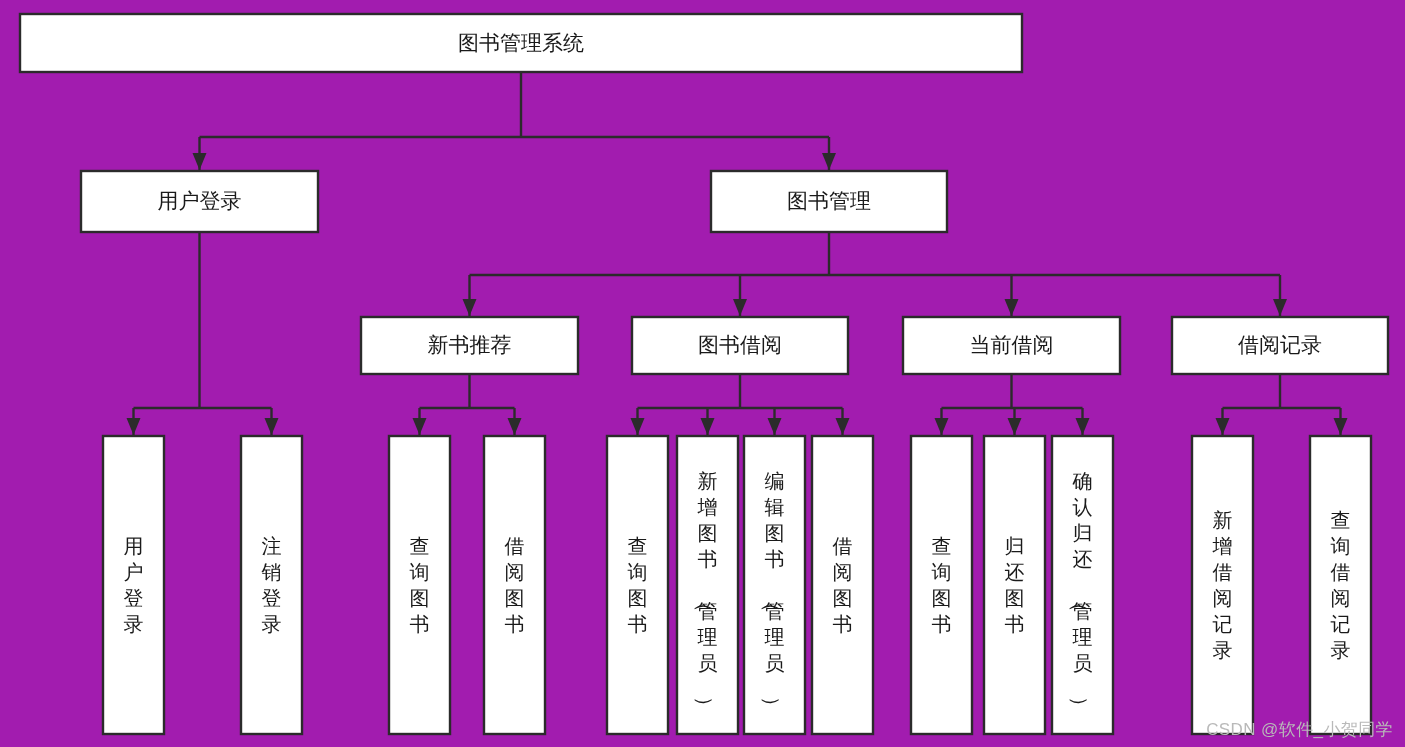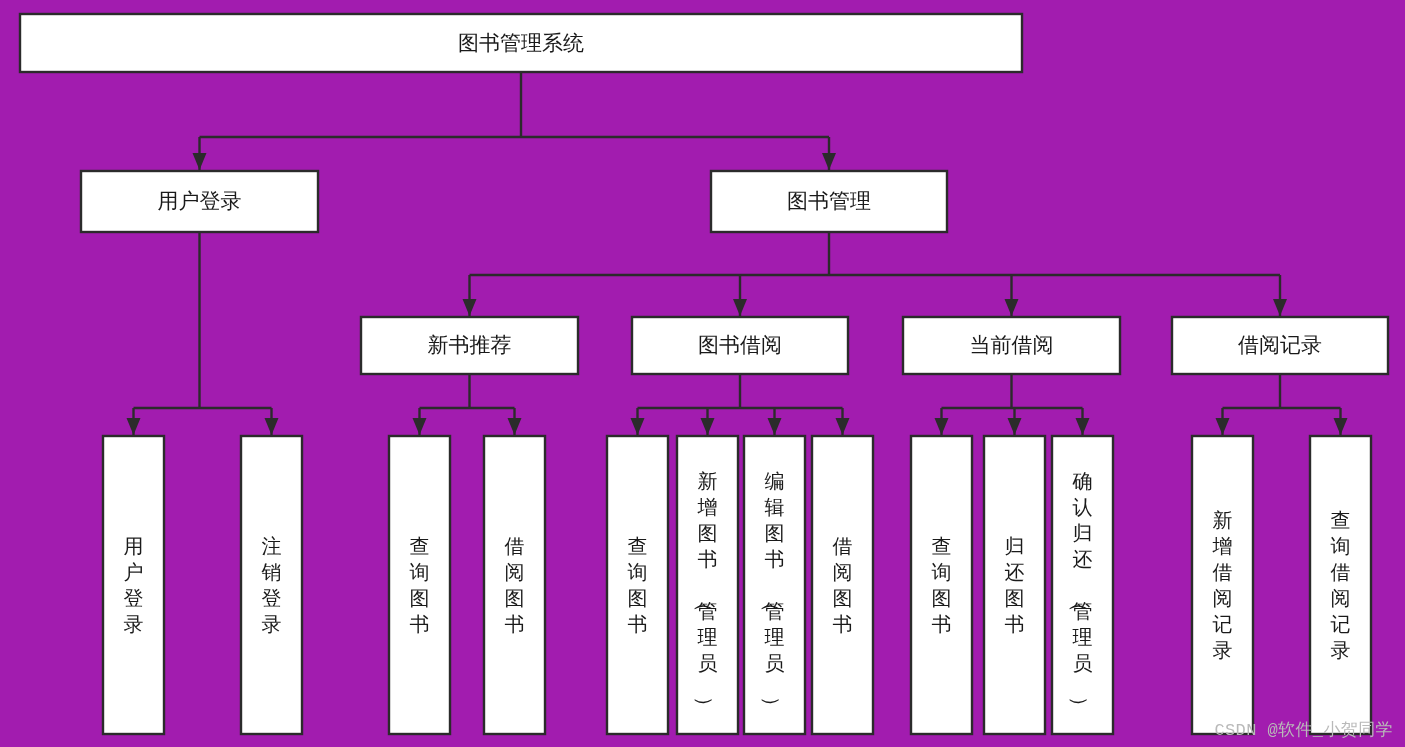--- a/index.html
+++ b/index.html
@@ -52,21 +52,21 @@
   .node-label-v {
     font-family: "Liberation Sans", "DejaVu Sans", sans-serif;
     font-size: 20px;
     fill: #1a1a1a;
     text-anchor: middle;
   }
   .watermark {
     position: absolute;
     right: 12px;
     bottom: 6px;
-    font-family: Liberation Mono, monospace;
+    font-family: Liberation Sans, sans-serif;
     font-size: 17px;
     color: #b9b9b9;
     letter-spacing: 0.4px;
     white-space: nowrap;
     user-select: none;
   }
 </style>
 </head>
 <body>
 

